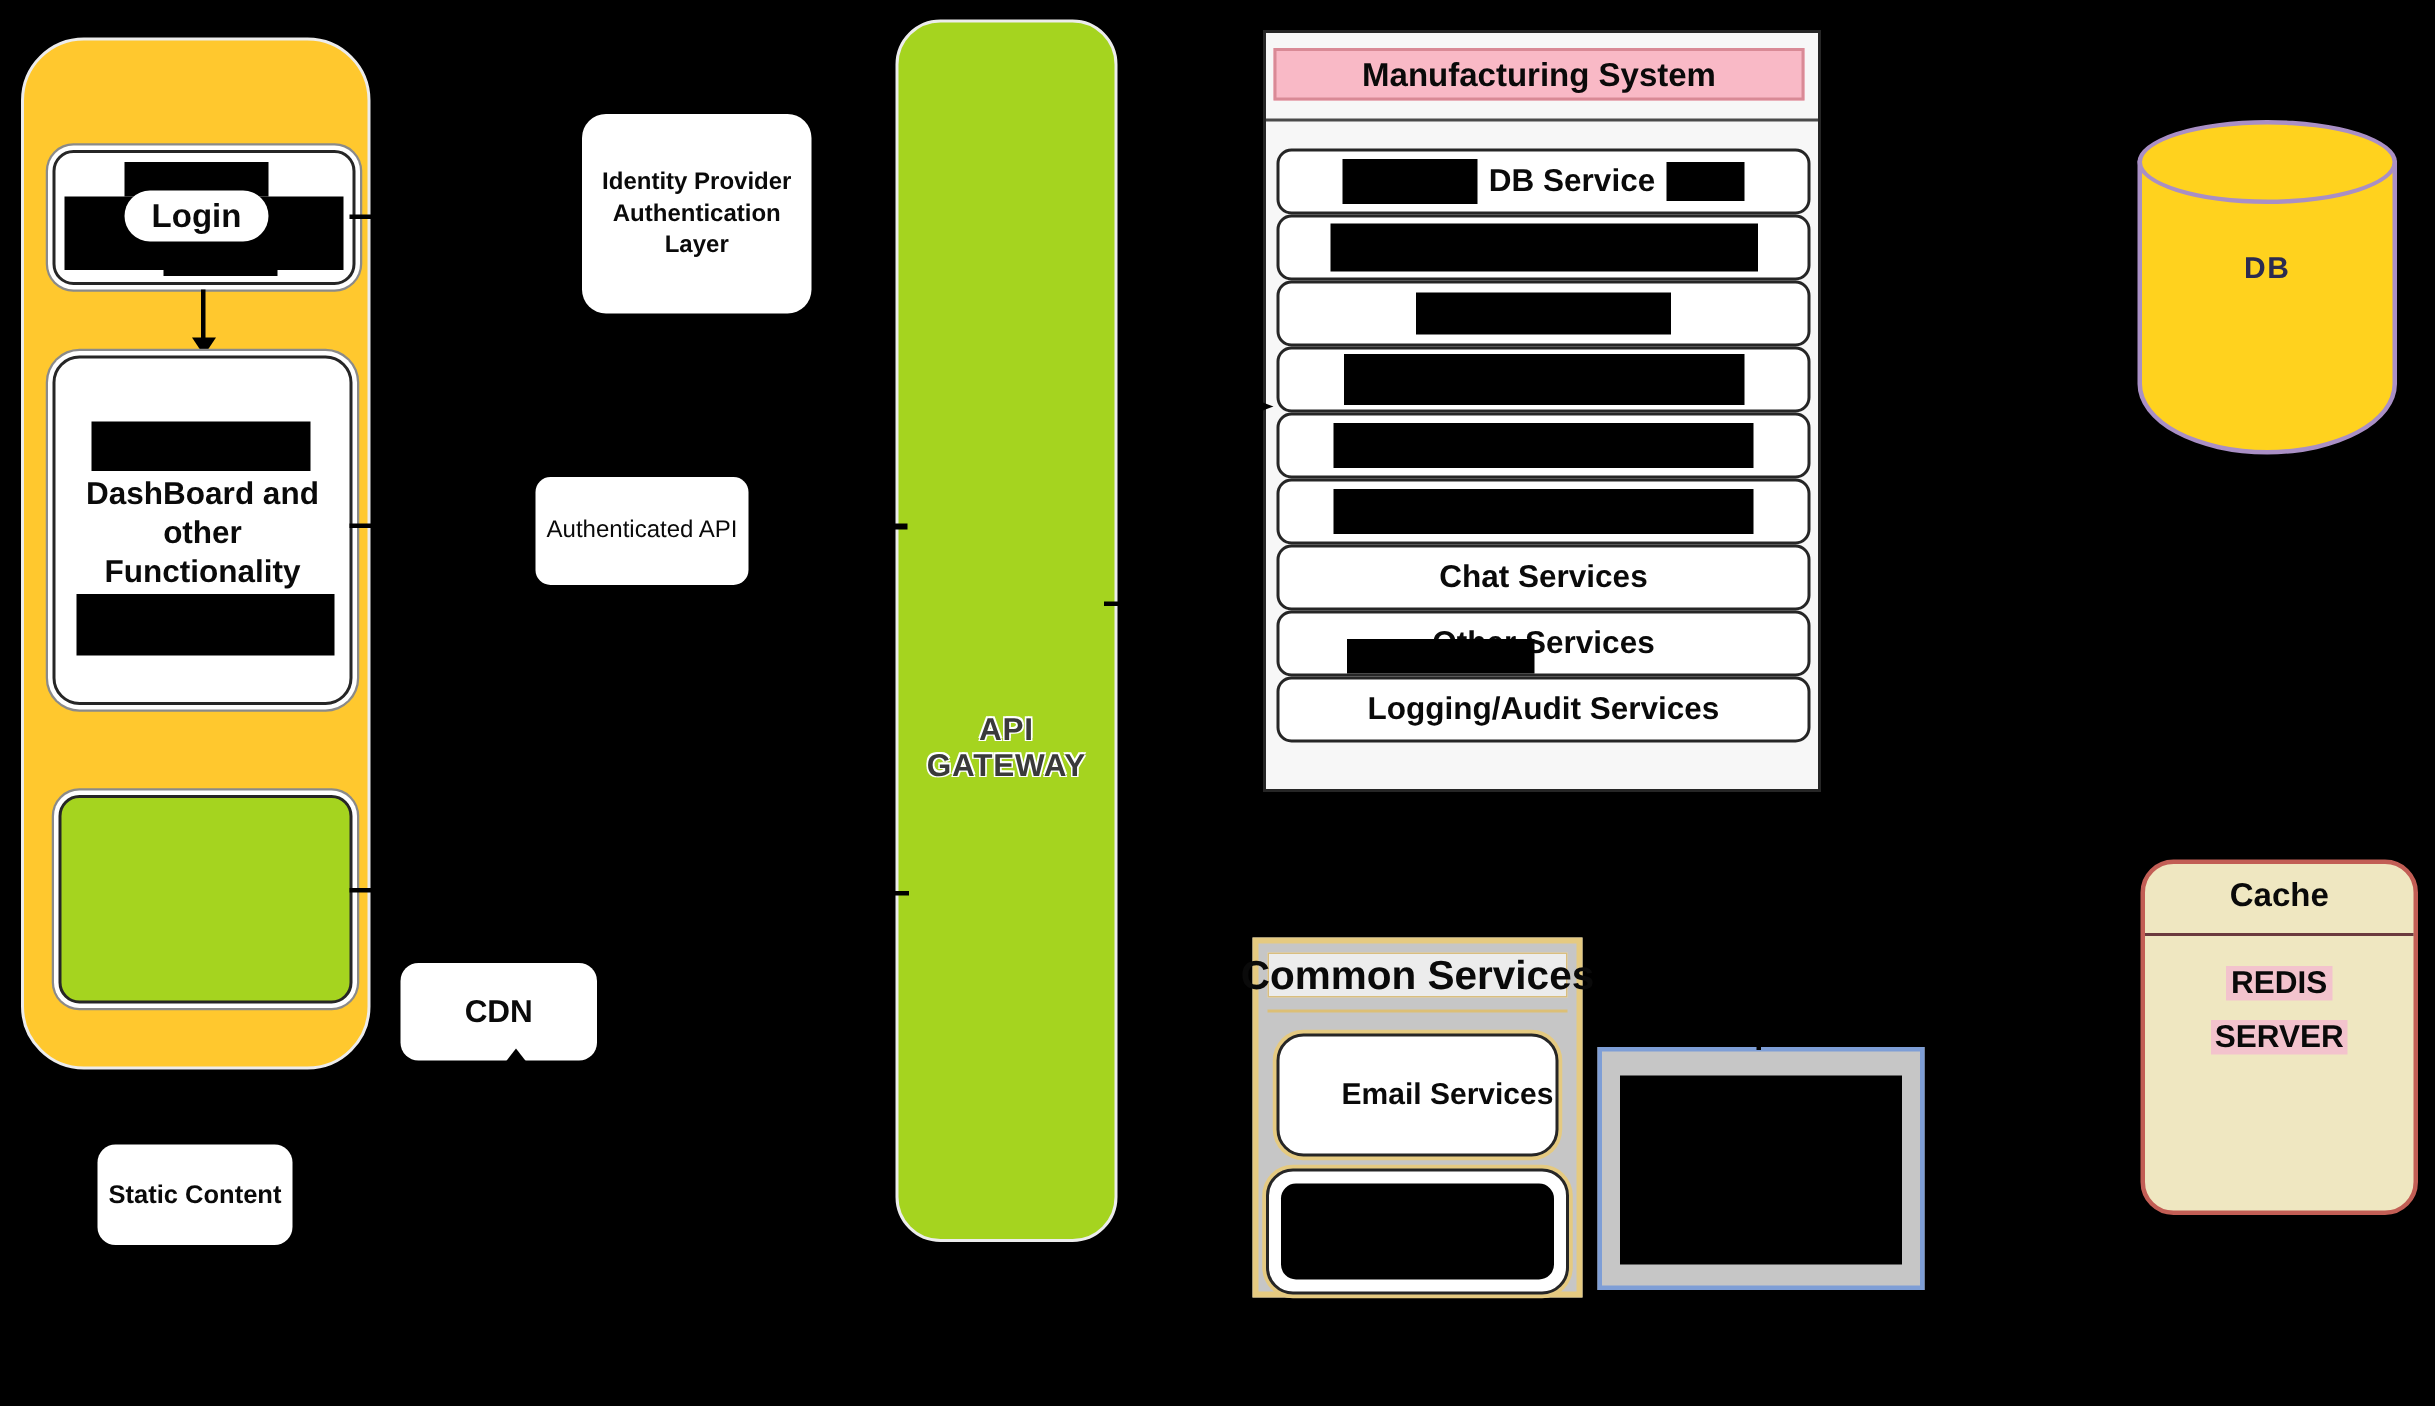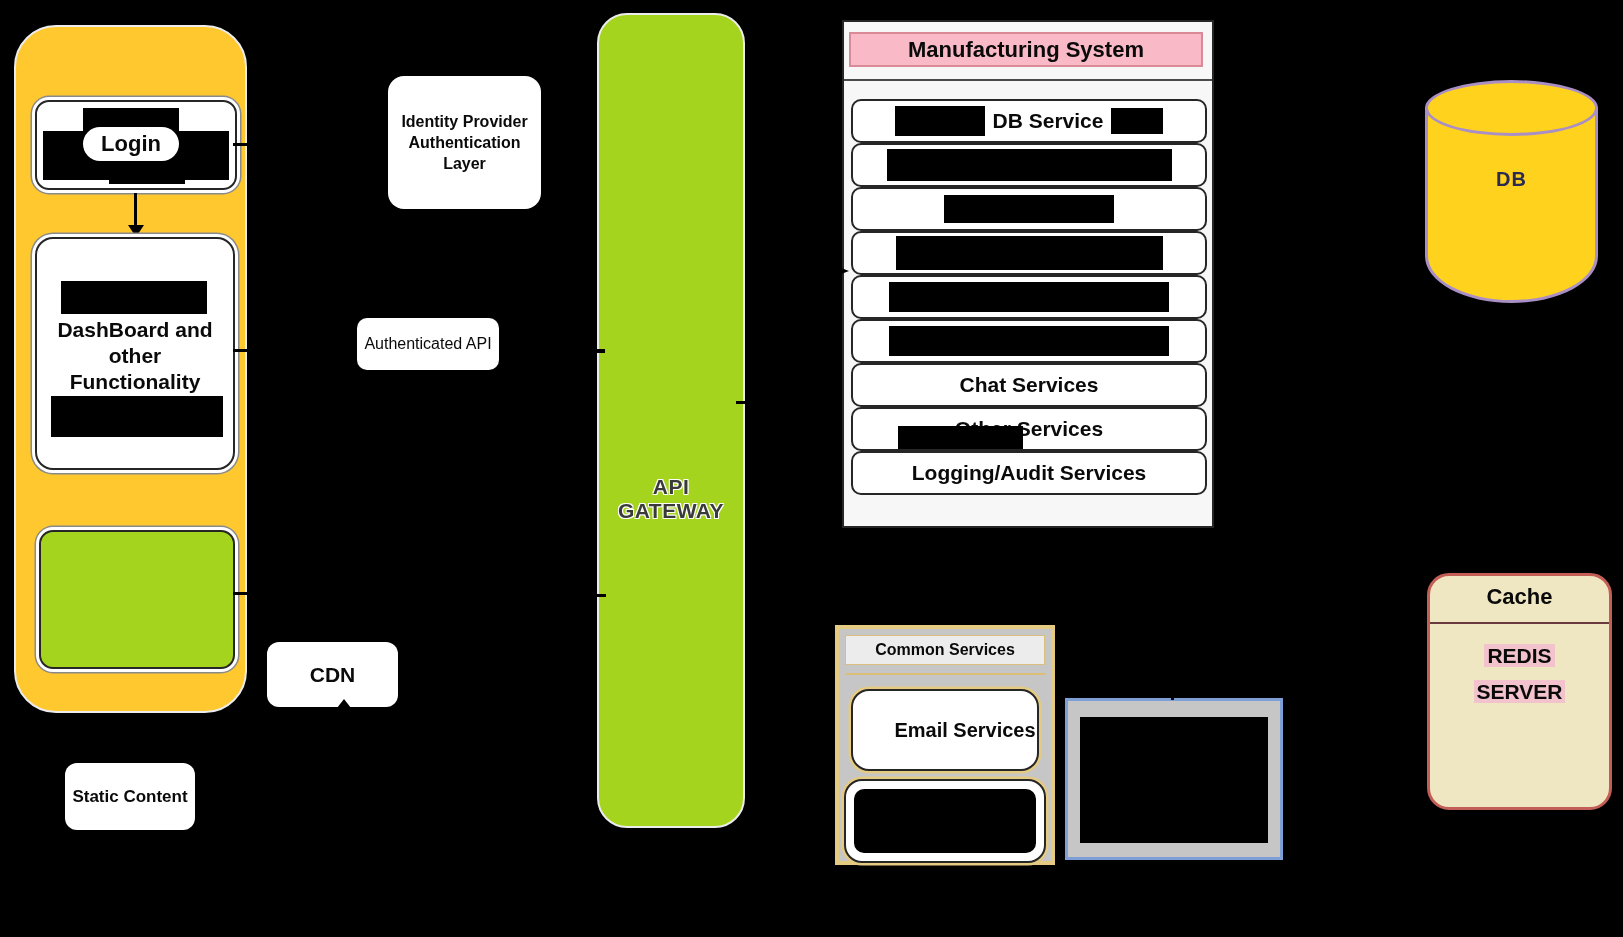--- a/index.html
+++ b/index.html
@@ -42,21 +42,21 @@
     display:flex;flex-direction:column;}
   .svc{height:44px;background:#fff;border:2px solid #262626;border-radius:10px;
     box-sizing:border-box;display:flex;align-items:center;justify-content:center;
     gap:8px;font-weight:bold;font-size:21px;position:relative;white-space:nowrap;}
   .rb{background:#000;display:inline-block;}
   
   #common{left:835px;top:625px;width:220px;height:240px;background:var(--common-gray);
     border:4px solid var(--gold-border);box-sizing:border-box;}
   #common-header{position:absolute;left:6px;top:6px;width:200px;height:30px;
     background:#ececec;border:1px solid #d9be7f;box-sizing:border-box;
-    display:flex;align-items:center;justify-content:center;font-weight:bold;font-size:16px;white-space:nowrap;}
+    display:flex;align-items:center;justify-content:center;font-weight:bold;font-size:27px;white-space:nowrap;}
   #common-sep{position:absolute;left:6px;top:44px;width:200px;border-top:2px solid #dcbf76;}
   .gold-ring{box-shadow:0 0 0 2.5px var(--gold-border);padding-left:40px;}
   
   #bluebox{left:1065px;top:698px;width:218px;height:162px;background:#c6c6c6;
     border:3px solid var(--blue-border);box-sizing:border-box;}
   
   .cyl-ellipse{left:1425px;top:80px;width:173px;height:56px;border-radius:50%;
     background:var(--db-yellow);border:3px solid var(--db-purple);box-sizing:border-box;z-index:3;}
   .cyl-body{left:1425px;top:107px;width:173px;height:196px;
     background:var(--db-yellow);border:3px solid var(--db-purple);box-sizing:border-box;
@@ -117,21 +117,21 @@
   <div class="blk" style="left:233px;top:592px;width:17px;height:3px;"></div>
 
   <div class="wnode abs" style="left:388px;top:76px;width:153px;height:133px;border-radius:16px;font-weight:bold;font-size:16px;line-height:21px;">
     <div>
       <div>Identity Provider</div>
       <div>Authentication</div>
       <div>Layer</div>
     </div>
   </div>
 
-  <div class="wnode abs" style="left:357px;top:318px;width:142px;height:52px;border-radius:10px;font-size:16px;">
+  <div class="wnode abs" style="left:357px;top:318px;width:142px;height:72px;border-radius:10px;font-size:16px;">
     <span>Authenticated API</span>
   </div>
 
   <div class="wnode abs" style="left:267px;top:642px;width:131px;height:65px;border-radius:12px;font-weight:bold;font-size:21px;">
     <span>CDN</span>
     <div class="abs notch-up" style="left:70px;bottom:-1px;"></div>
   </div>
 
   <div class="wnode abs" style="left:65px;top:763px;width:130px;height:67px;border-radius:12px;font-weight:bold;font-size:17px;">
     <span>Static Content</span>

